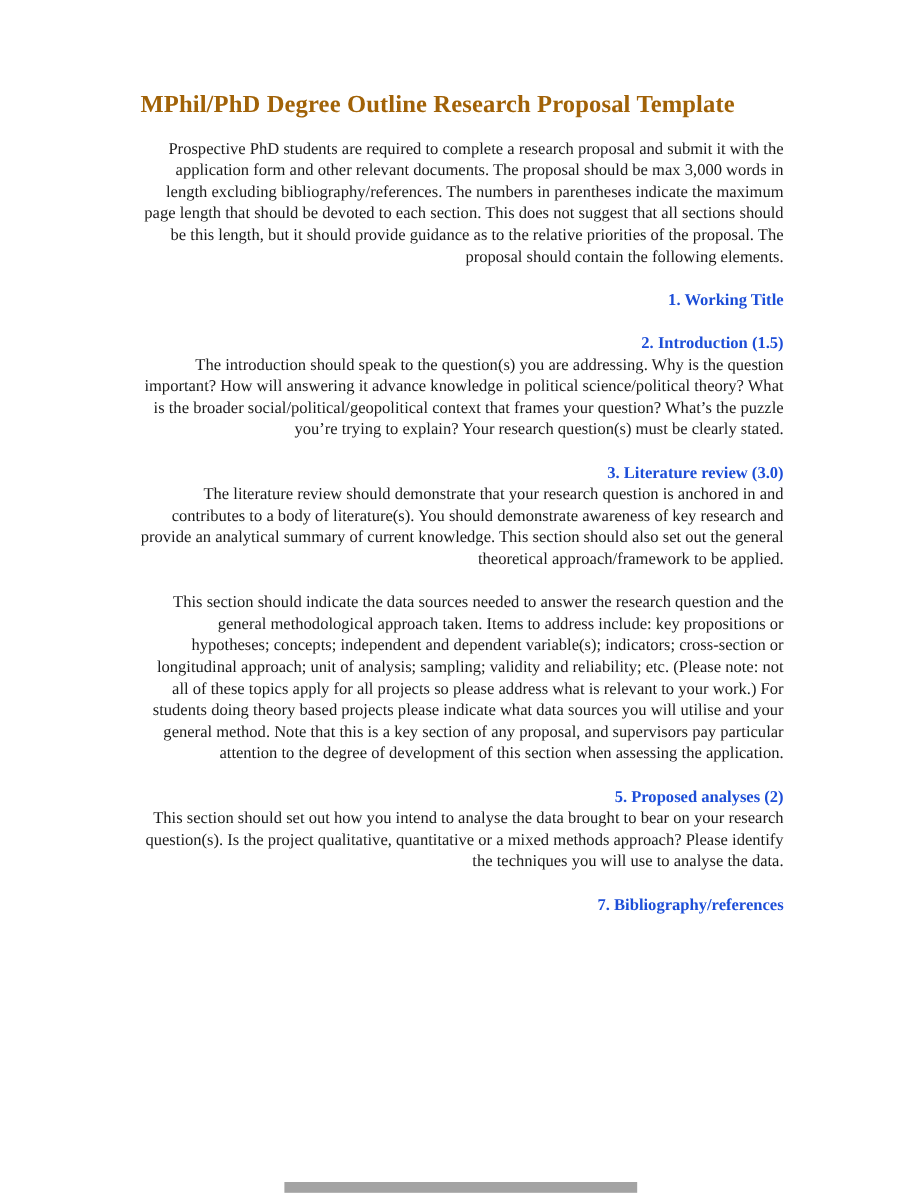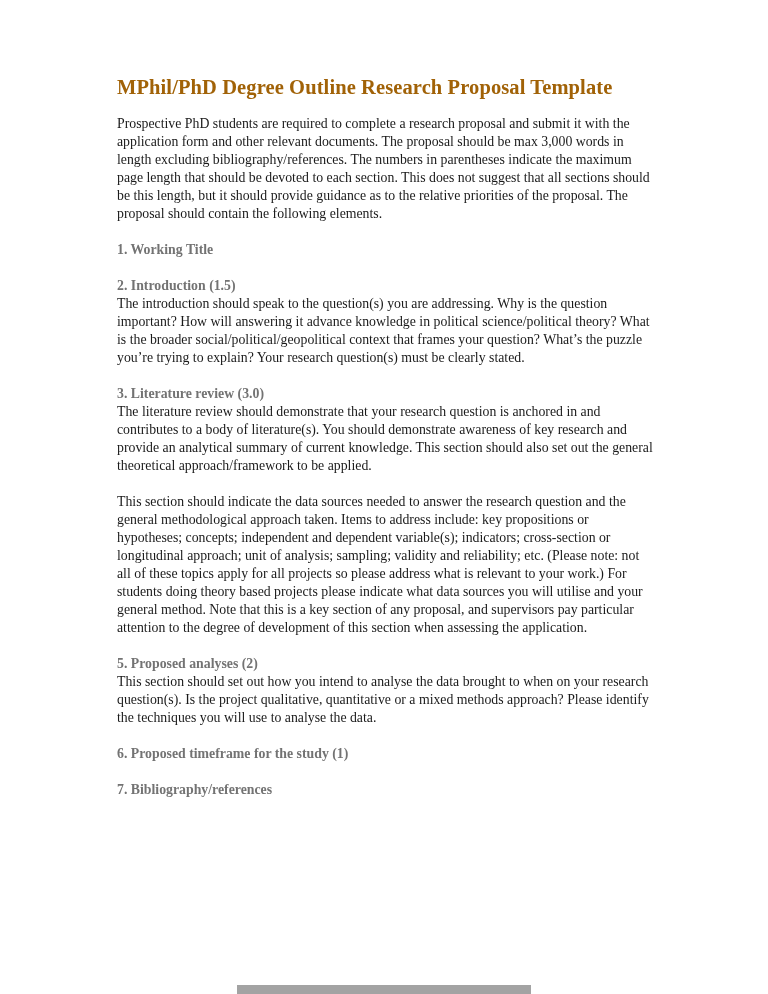--- a/index.html
+++ b/index.html
@@ -25,30 +25,31 @@
     font-size: 20.5px;
     font-weight: bold;
     margin: 0 0 16px 0;
     color: #a16207;
     letter-spacing: 0.1px;
   }
   p {
     margin: 0;
     font-size: 13.8px;
     line-height: 18px;
+    text-align: right;
   }
   .section {
     margin-top: 18px;
   }
   .section-heading {
     font-weight: bold;
     font-size: 13.8px;
     line-height: 18px;
     margin: 0;
-    color: #737373;
+    color: #1d4ed8;
   }
   .page-gap-bar {
     position: absolute;
     left: 237px;
     bottom: 0;
     width: 294px;
     height: 9px;
     background: #a3a3a3;
   }
 </style>
@@ -74,25 +75,24 @@
     <p class="section-heading">3. Literature review (3.0)</p>
     <p class="section-body">The literature review should demonstrate that your research question is anchored in and contributes to a body of literature(s). You should demonstrate awareness of key research and provide an analytical summary of current knowledge. This section should also set out the general theoretical approach/framework to be applied.</p>
   </div>
 
   <div class="section">
     <p class="section-body">This section should indicate the data sources needed to answer the research question and the general methodological approach taken. Items to address include: key propositions or hypotheses; concepts; independent and dependent variable(s); indicators; cross-section or longitudinal approach; unit of analysis; sampling; validity and reliability; etc. (Please note: not all of these topics apply for all projects so please address what is relevant to your work.) For students doing theory based projects please indicate what data sources you will utilise and your general method. Note that this is a key section of any proposal, and supervisors pay particular attention to the degree of development of this section when assessing the application.</p>
   </div>
 
   <div class="section">
     <p class="section-heading">5. Proposed analyses (2)</p>
-    <p class="section-body">This section should set out how you intend to analyse the data brought to when on your research question(s). Is the project qualitative, quantitative or a mixed methods approach? Please identify the techniques you will use to analyse the data.</p>
+    <p class="section-body">This section should set out how you intend to analyse the data brought to bear on your research question(s). Is the project qualitative, quantitative or a mixed methods approach? Please identify the techniques you will use to analyse the data.</p>
   </div>
 
   <div class="section">
-    <p class="section-heading">6. Proposed timeframe for the study (1)</p>
   </div>
 
   <div class="section">
     <p class="section-heading">7. Bibliography/references</p>
   </div>
 
 </div>
 
 <div class="page-gap-bar"></div>
 

